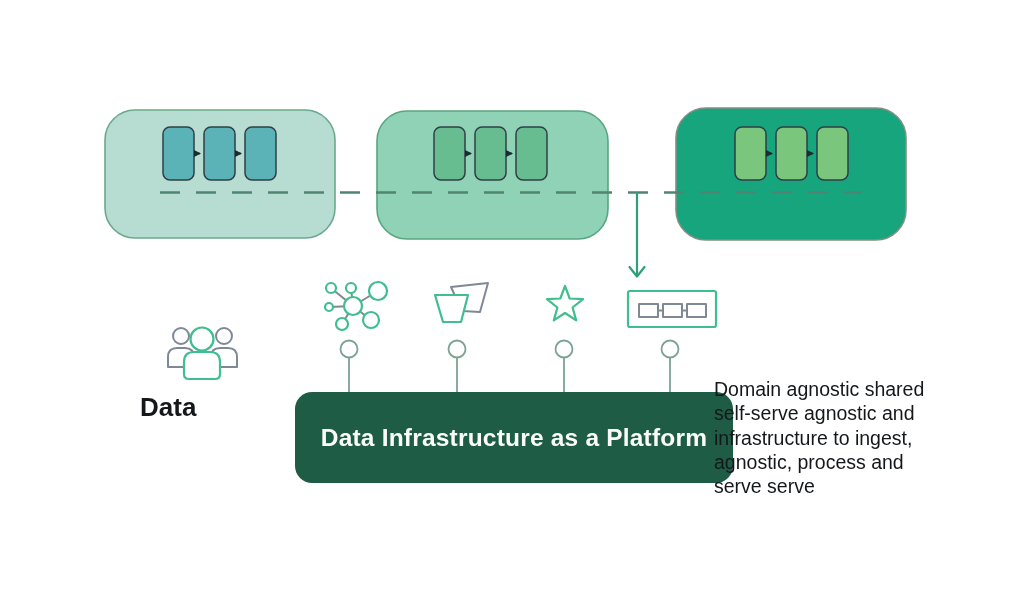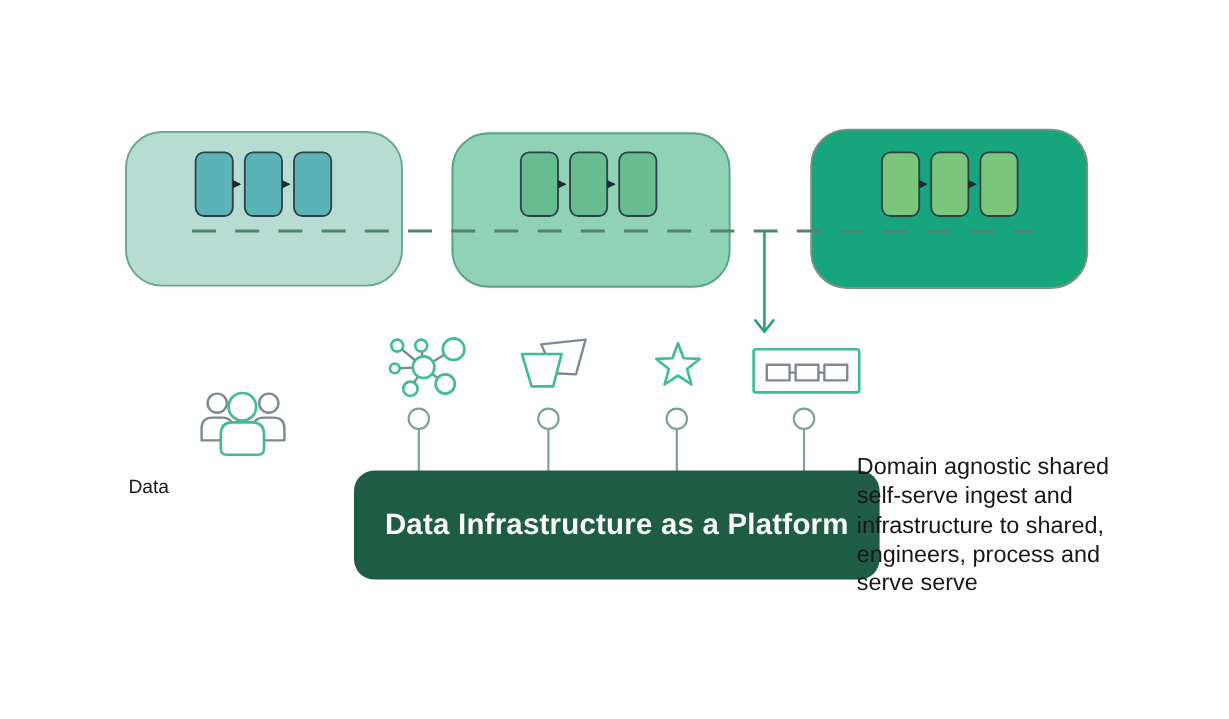--- a/index.html
+++ b/index.html
@@ -24,21 +24,21 @@
   .igl{stroke:var(--icon-gray);fill:none;stroke-width:2;}
   .igr{stroke:var(--icon-gray);fill:#ffffff;stroke-width:2;stroke-linejoin:round;}
   
   .platform{
     position:absolute;left:295px;top:392px;width:438px;height:91px;
     background:var(--platform-bg);border-radius:17px;
     display:flex;align-items:center;justify-content:center;
     color:var(--platform-text);font-size:24.5px;font-weight:700;letter-spacing:.2px;
   }
   .caption{position:absolute;color:var(--text);}
-  .caption-left{left:107px;top:394px;font-size:16px;line-height:26px;}
+  .caption-left{left:140px;top:394px;font-size:26px;line-height:26px;font-weight:bold;}
   .caption-right{left:714px;top:377px;width:260px;font-size:19.5px;line-height:24.3px;}
 </style>
 </head>
 <body>
 
 <div class="stage">
 
   <svg width="1024" height="599" viewBox="0 0 1024 599">
     <defs>
       <marker id="ah" markerUnits="userSpaceOnUse" markerWidth="9" markerHeight="9" refX="6" refY="4" orient="auto">
@@ -138,19 +138,19 @@
   <div class="platform">
     <span>Data Infrastructure as a Platform</span>
   </div>
 
   <div class="caption caption-left">
     <div>Data</div>
   </div>
 
   <div class="caption caption-right">
     <div>Domain agnostic shared</div>
-    <div>self-serve ingest and</div>
-    <div>infrastructure to shared,</div>
-    <div>engineers, process and</div>
+    <div>self-serve agnostic and</div>
+    <div>infrastructure to ingest,</div>
+    <div>agnostic, process and</div>
     <div>serve serve</div>
   </div>
 
 </div>
 
 </body></html>

